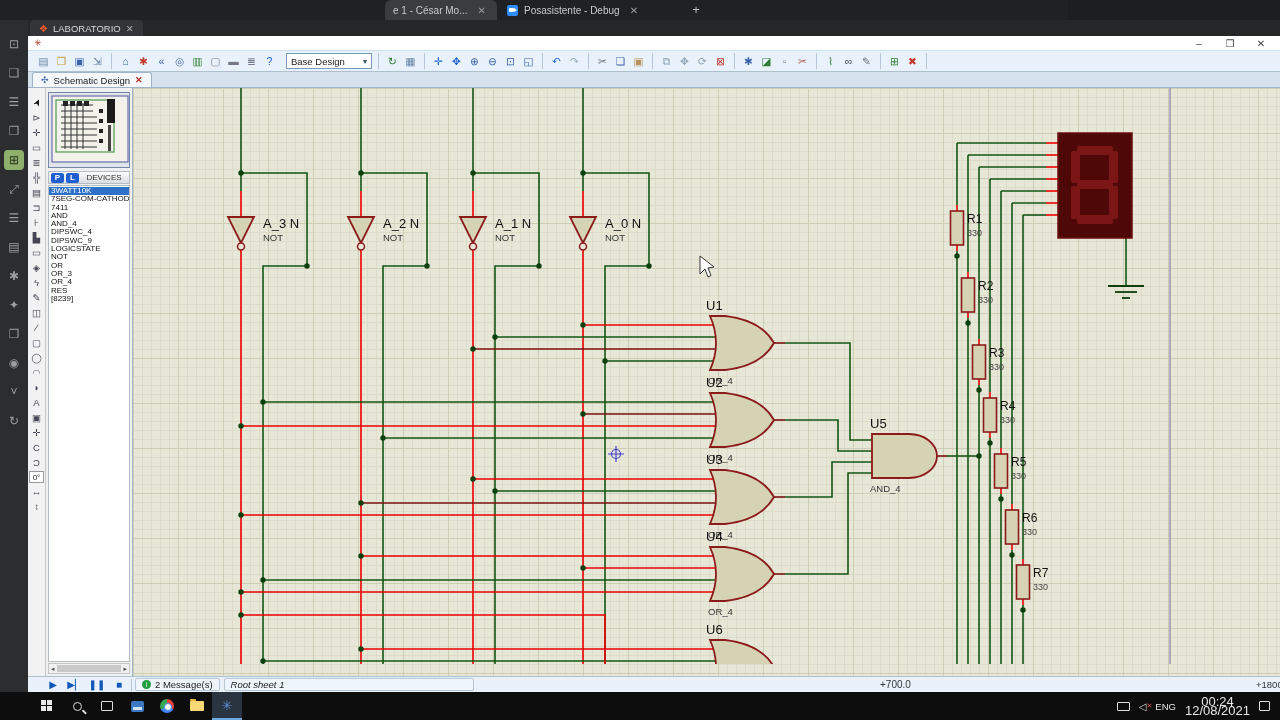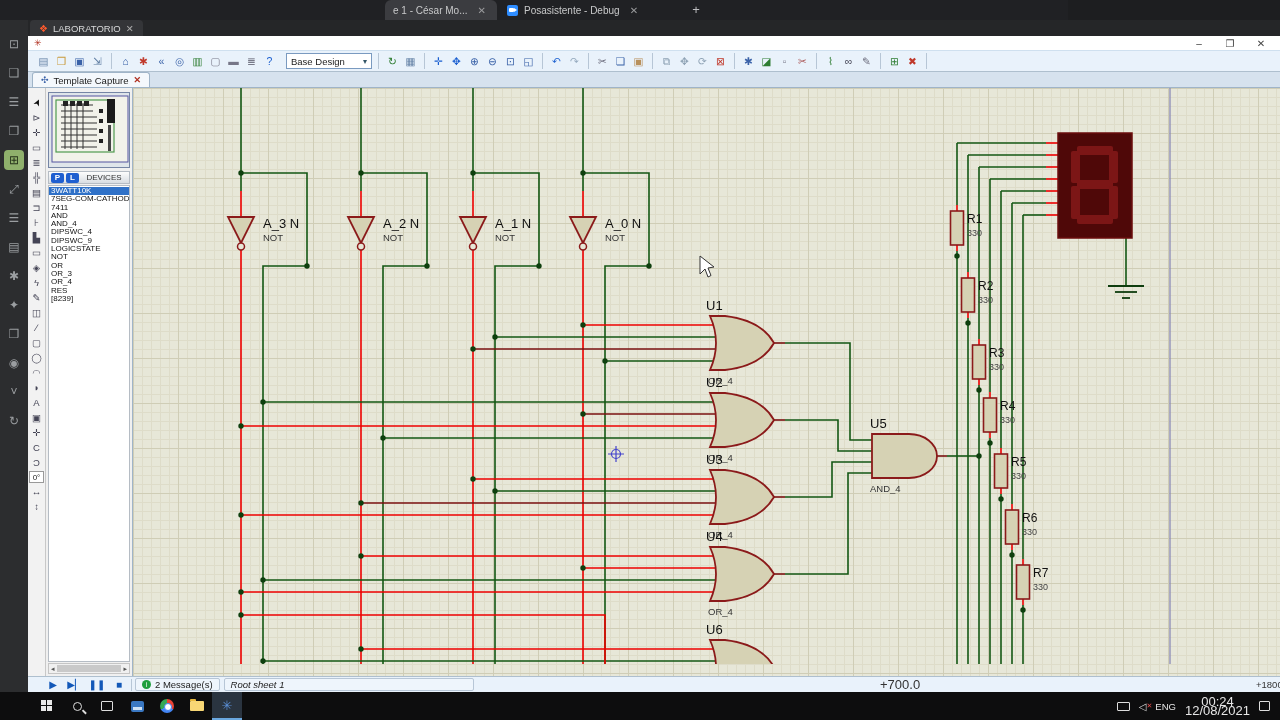--- a/index.html
+++ b/index.html
@@ -75,21 +75,21 @@
       #e7e7d8; }
   #schsvg { position:absolute; left:0; top:0; }
   svg text { font-family:"Liberation Sans",sans-serif; }
 
   
   #statusbar { height:16px; background:#e9f2fb; border-top:1px solid #aebfce; display:flex; align-items:center; font-size:9.5px; color:#222; }
   .sim { width:22px; text-align:center; color:#1258b8; font-size:10px; }
   .sim.stop { color:#1258b8; }
   .sfield { border:1px solid #b7c6d6; border-radius:2px; height:13px; display:flex; align-items:center; padding:0 6px; margin:0 2px; background:#eef5fc; }
   .msgdot { width:9px; height:9px; border-radius:50%; background:#1e9e3e; color:#fff; font-size:7px; text-align:center; line-height:9px; margin-right:4px; }
-  #coordc { position:absolute; left:852px; font-size:13px; color:#333; }
+  #coordc { position:absolute; left:852px; font-size:10px; color:#333; }
   #coordr { position:absolute; left:1228px; font-size:9.5px; color:#333; }
 
   
   #taskbar { position:absolute; left:0; top:692px; width:1280px; height:28px; background:#0d0d0e; display:flex; align-items:center; }
   .tb-item { width:30px; height:28px; display:flex; align-items:center; justify-content:center; flex:0 0 auto; }
   .tb-item.active { background:#2a3440; border-bottom:2px solid #6aa8e0; }
   .win-logo { width:12px; height:12px; display:grid; grid-template-columns:5px 5px; grid-template-rows:5px 5px; gap:1px; }
   .win-logo i { background:#e8e8e8; }
   .search-ic { width:9px; height:9px; border:1.5px solid #ddd; border-radius:50%; position:relative; }
   .search-ic:after { content:""; position:absolute; left:8px; top:8px; width:5px; height:1.5px; background:#ddd; transform:rotate(45deg); }
@@ -230,21 +230,21 @@
         <span class="tsep"></span>
         <div class="tgroup">
           <span class="tbtn" style="color: rgb(46, 125, 50);">⊞</span>
           <span class="tbtn" style="color: rgb(192, 57, 43);">✖</span>
         </div>
         <span class="tsep"></span>
       </div>
     <div id="doctabs">
       <div id="doctab">
         <span class="gear">✣</span>
-        <span>Template Capture</span>
+        <span>Schematic Design</span>
         <span class="x">✕</span>
       </div>
     </div>
 
     <div id="mainrow">
       <div id="toolcol">
           <div class="tool-ic" style="color: rgb(17, 17, 17); transform: rotate(-65deg);">➤</div>
           <div class="tool-ic">⊳</div>
           <div class="tool-ic">✛</div>
           <div class="tool-ic">▭</div>

